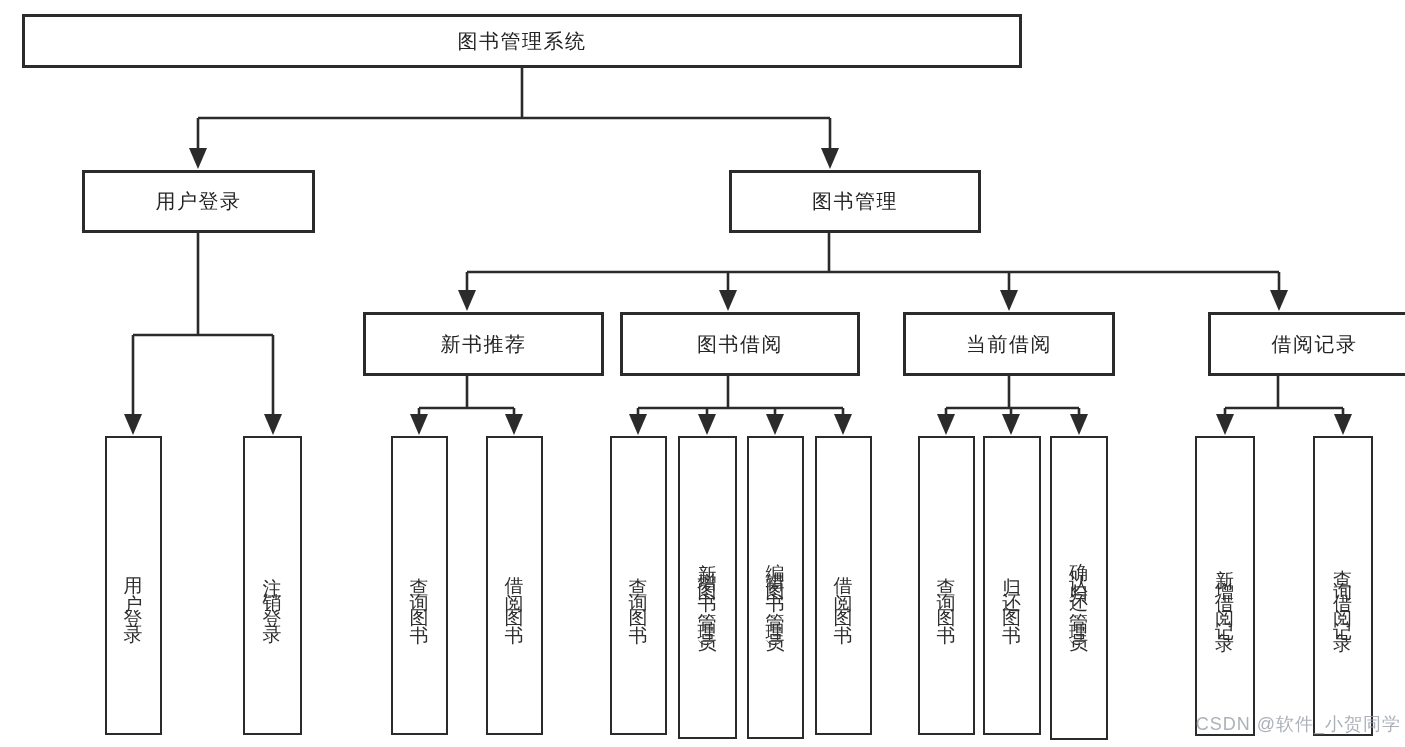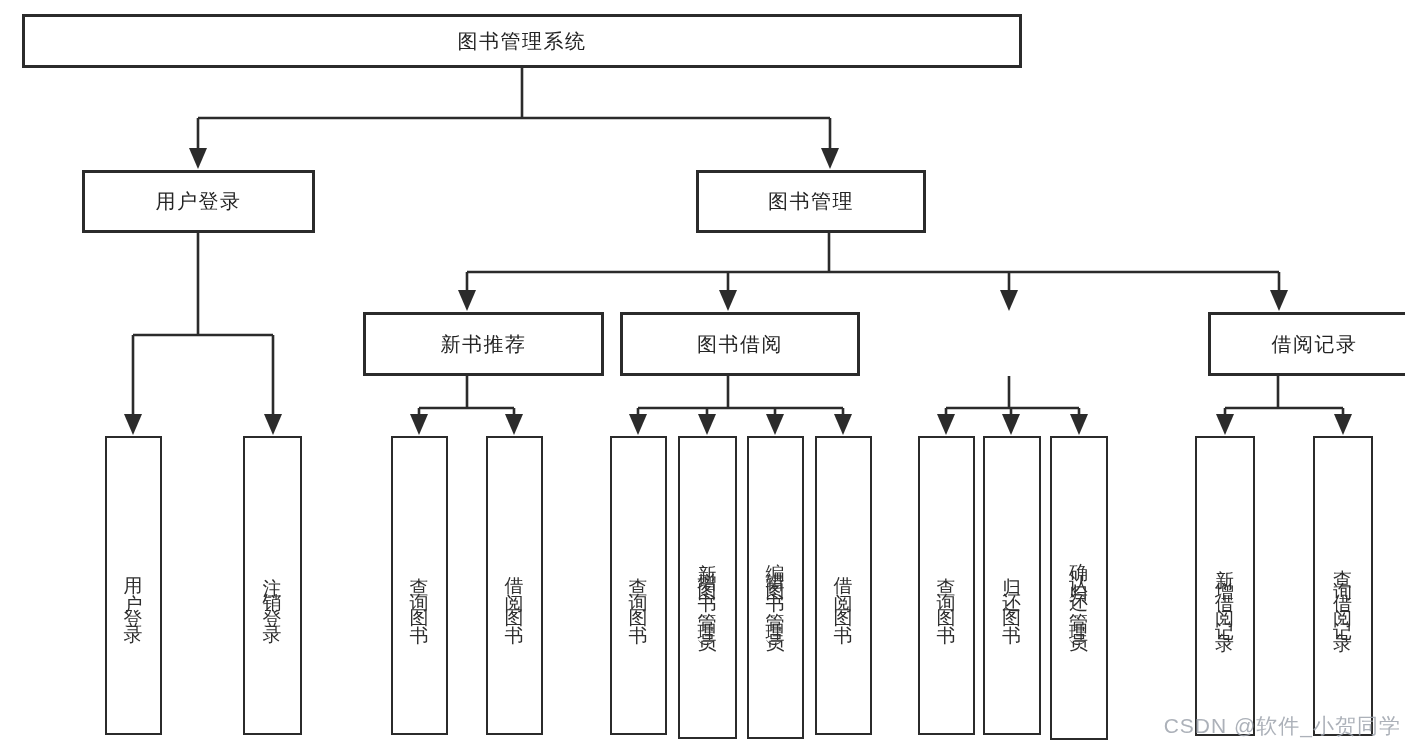--- a/index.html
+++ b/index.html
@@ -34,21 +34,21 @@
     font-size:19px;
     line-height:1;
     color:#2e2e2e;
   }
   .ls4 .lbl{letter-spacing:16px;transform:translateY(8px);}
   .ls6 .lbl{letter-spacing:13px;transform:translateY(7px);}
   .ls9 .lbl{letter-spacing:10px;transform:translateY(5px);}
   .watermark{
     position:absolute;
     right:4px;top:712px;
-    font-size:21px;
+    font-size:18px;
     letter-spacing:1px;
     color:rgba(158,163,173,0.85);
     z-index:5;
     white-space:nowrap;
   }
 </style>
 </head>
 <body>
 
 <div class="stage">
@@ -89,29 +89,32 @@
     </g>
   </svg>
 
   <div class="box" style="left:22px;top:14px;width:1000px;height:54px">
     <span class="lbl">图书管理系统</span>
   </div>
 
   <div class="box" style="left:82px;top:170px;width:233px;height:63px">
     <span class="lbl">用户登录</span>
   </div>
-  <div class="box" style="left:696px;top:170px;width:230px;height:63px">
+  <div class="box" style="left:729px;top:170px;width:252px;height:63px">
     <span class="lbl">图书管理</span>
   </div>
 
   <div class="box" style="left:363px;top:312px;width:241px;height:64px">
     <span class="lbl">新书推荐</span>
   </div>
   <div class="box" style="left:620px;top:312px;width:240px;height:64px">
     <span class="lbl">图书借阅</span>
+  </div>
+  <div class="box" style="left:903px;top:312px;width:212px;height:64px">
+    <span class="lbl">当前借阅</span>
   </div>
   <div class="box" style="left:1208px;top:312px;width:213px;height:64px">
     <span class="lbl">借阅记录</span>
   </div>
 
   <div class="box leaf ls4" style="left:105px;top:436px;width:57px;height:299px">
     <span class="lbl">用户登录</span>
   </div>
   <div class="box leaf ls4" style="left:243px;top:436px;width:59px;height:299px">
     <span class="lbl">注销登录</span>

